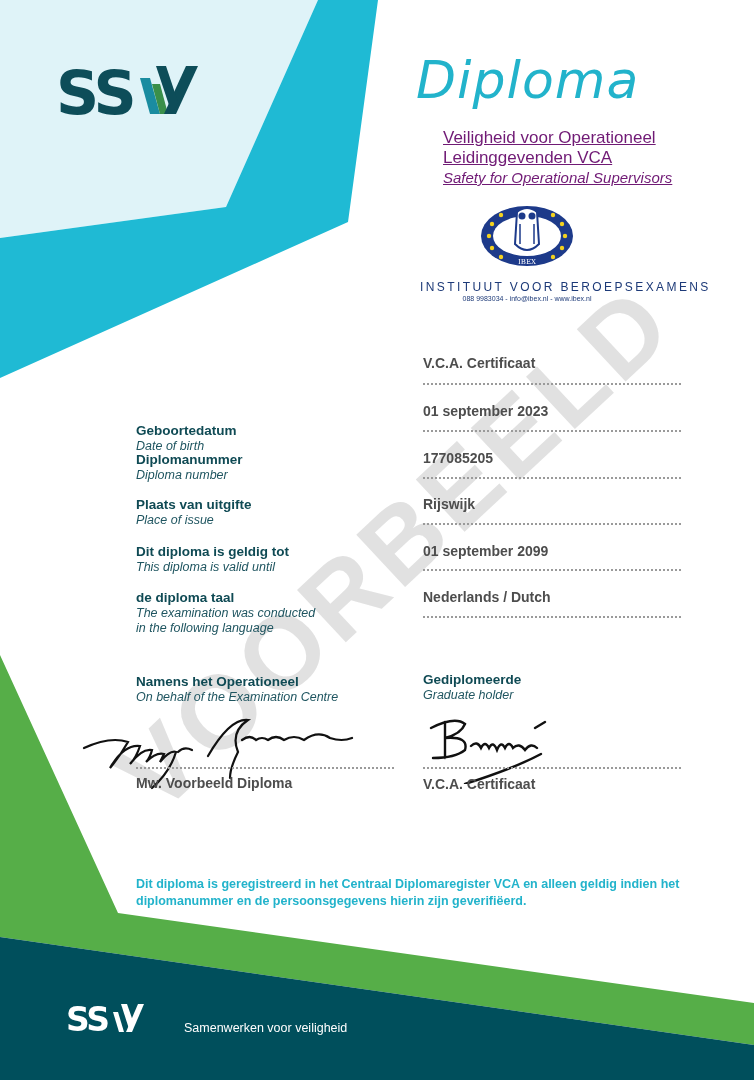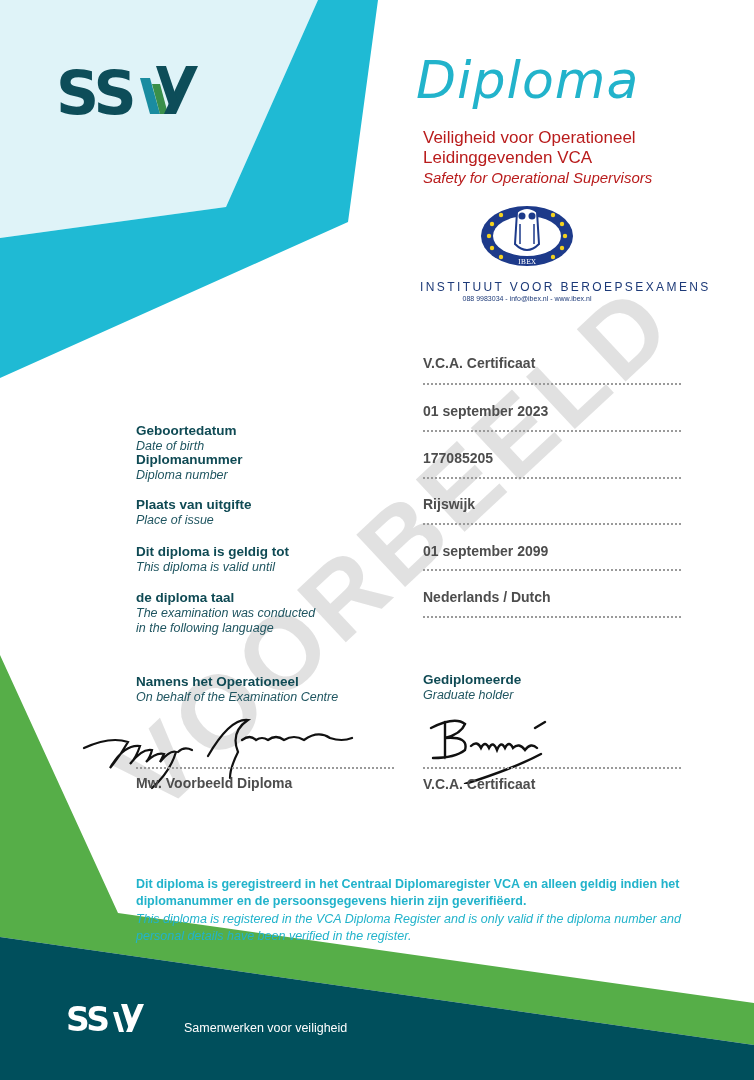--- a/index.html
+++ b/index.html
@@ -1,20 +1,20 @@
 <!DOCTYPE html>
 <html><head>
 <meta charset="utf-8">
 <style>
   html, body { margin: 0; padding: 0; }
   body { width: 754px; height: 1080px; position: relative; overflow: hidden; background: #ffffff; font-family: "DejaVu Sans", sans-serif; }
   .bg { position: absolute; left: 0; top: 0; width: 754px; height: 1080px; }
   .logo-top { position: absolute; left: 56px; top: 62px; width: 144px; height: 56px; }
   .title { position: absolute; left: 416px; top: 50px; font-family: "DejaVu Sans", sans-serif; font-style: oblique; font-size: 52px; color: #22b3cb; letter-spacing: 1px; font-weight: normal; line-height: 60px; }
-  .subtitle { position: absolute; left: 423px; top: 128px; color: #b91c1c; font-family: "Liberation Sans", sans-serif; font-size: 17px; line-height: 20px; }
+  .subtitle { position: absolute; left: 443px; top: 128px; color: #701a75; font-family: "Liberation Sans", sans-serif; font-size: 17px; line-height: 20px; text-decoration: underline; }
   .subtitle .en { font-style: italic; font-size: 15px; }
   .ibex { position: absolute; left: 420px; top: 200px; width: 214px; height: 106px; text-align: center; }
   .ibex-emblem { display: block; margin: 0 auto; width: 100px; height: 70px; }
   .ibex-name { font-family: "Liberation Sans", sans-serif; font-size: 12px; letter-spacing: 2.4px; color: #1d3a78; margin-top: 10px; white-space: nowrap; }
   .ibex-contact { font-family: "Liberation Sans", sans-serif; font-size: 7px; color: #1d3a78; margin-top: 1px; white-space: nowrap; }
   .watermark { position: absolute; left: 40px; top: 500px; width: 700px; text-align: center; transform: rotate(-43deg); transform-origin: center; font-family: "Liberation Sans", sans-serif; font-weight: bold; font-size: 104px; color: rgba(200,200,200,0.55); letter-spacing: 6px; line-height: 104px; pointer-events: none; }
   .field { position: absolute; left: 136px; width: 560px; }
   .label-nl { font-family: "Liberation Sans", sans-serif; font-weight: bold; font-size: 13.5px; color: #0f4a54; line-height: 16px; }
   .label-en { font-family: "Liberation Sans", sans-serif; font-style: italic; font-size: 12.5px; color: #1f5560; line-height: 15px; }
   .value { position: absolute; left: 423px; width: 258px; font-family: "Liberation Sans", sans-serif; font-weight: bold; font-size: 14px; color: #4d4d4d; }
@@ -136,21 +136,20 @@
 <div class="sig-name" style="left:136px; top:775px;">Mw. Voorbeeld Diploma</div>
 
 <svg style="position:absolute; left:425px; top:712px; width:140px; height:72px;" viewBox="0 0 140 72" xmlns="http://www.w3.org/2000/svg">
   <path d="M6 16 Q30 4 40 12 Q36 22 20 26 Q44 24 40 38 Q30 46 8 46 M20 10 L20 46 M46 34 Q52 28 56 36 Q60 28 64 36 Q68 28 72 38 Q76 28 80 36 Q84 28 88 36 Q94 30 100 38 Q106 30 112 36 M110 16 L120 10 M116 42 Q90 56 40 72" fill="none" stroke="#111" stroke-width="2.4" stroke-linecap="round"></path>
 </svg>
 <div class="dots" style="left:423px; top:765px; width:258px;"></div>
 <div class="sig-name" style="left:423px; top:776px;">V.C.A. Certificaat</div>
 
 <div class="notice">
   <div class="nl">Dit diploma is geregistreerd in het Centraal Diplomaregister VCA en alleen geldig indien het diplomanummer en de persoonsgegevens hierin zijn geverifiëerd.</div>
-  <div class="en">This diploma is registered in the VCA Diploma Register and is only valid if the diploma number and personal details have been verified in the register.</div>
 </div>
 
 <svg class="logo-bottom" viewBox="0 0 80 32" xmlns="http://www.w3.org/2000/svg">
   <text x="0" y="29" font-family="DejaVu Sans, sans-serif" font-weight="bold" font-size="33" fill="#ffffff" letter-spacing="-2">SS</text>
   <polygon points="47,10 52,10 58,30 53,30" fill="#ffffff"></polygon>
   <polygon points="72,2 78,2 66,30 60,30" fill="#ffffff"></polygon>
   <polygon points="55,2 61,2 68,22 64,30" fill="#ffffff"></polygon>
 </svg>
 <div class="tagline">Samenwerken voor veiligheid</div>
 

